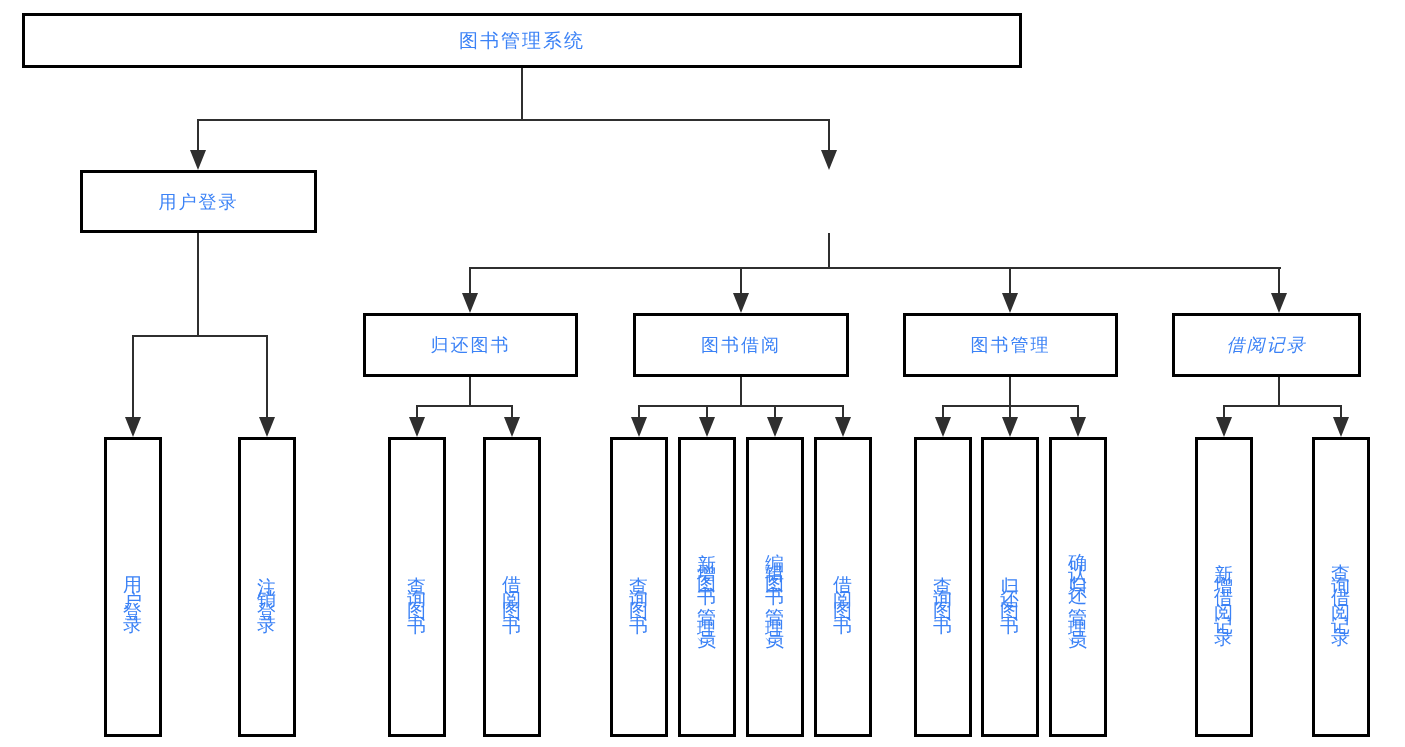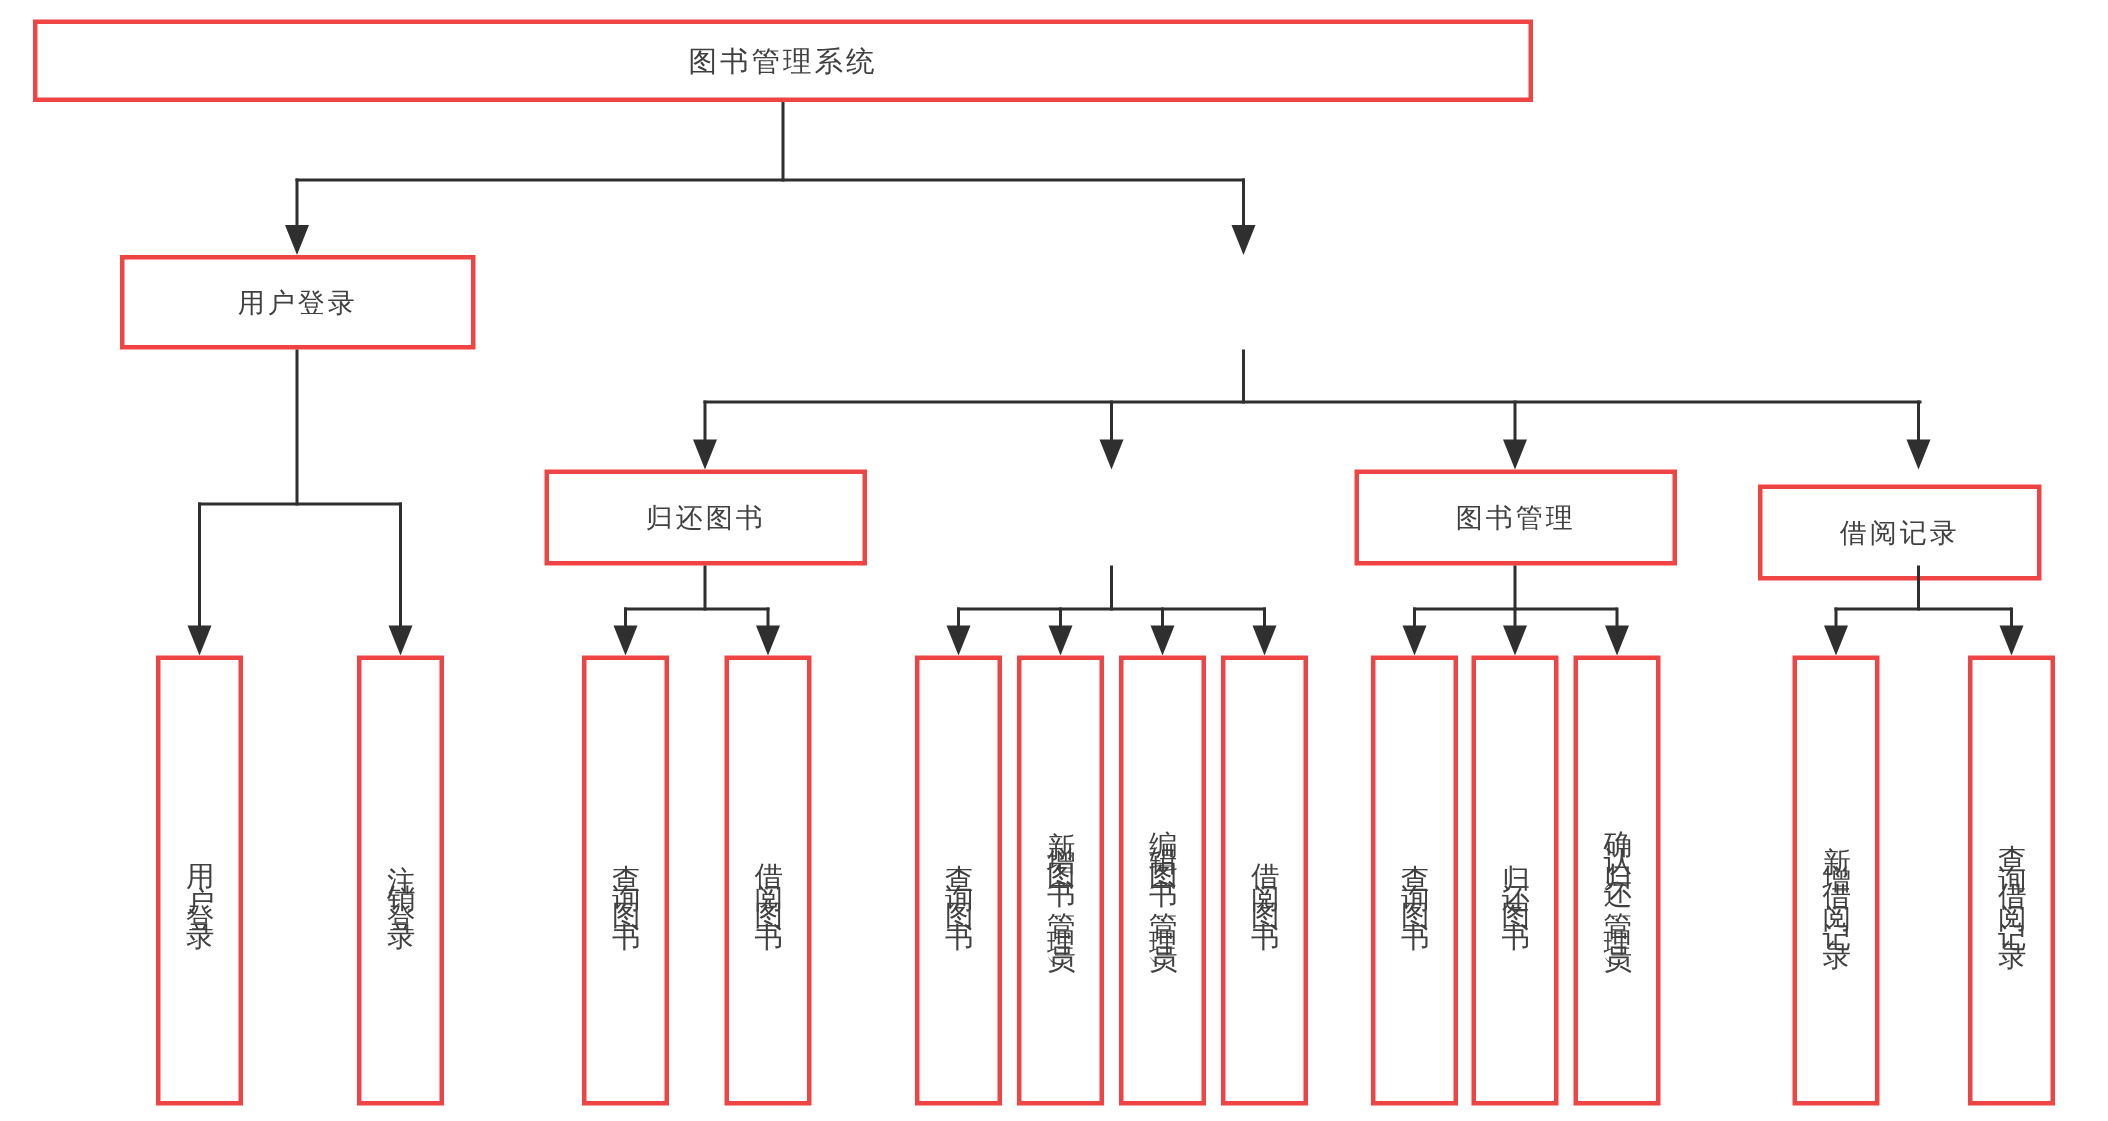--- a/index.html
+++ b/index.html
@@ -11,26 +11,26 @@
   .canvas {
     position: relative;
     width: 1405px;
     height: 747px;
     background: #ffffff;
     overflow: hidden;
   }
   .box {
     position: absolute;
     box-sizing: border-box;
-    border: 3px solid #ef4444;
+    border: 3px solid #000000;
     background: #ffffff;
     display: flex;
     align-items: center;
     justify-content: center;
-    color: #404040;
+    color: #3b82f6;
   }
   .hbox span {
     font-size: 18px;
     letter-spacing: 2px;
     white-space: nowrap;
   }
   .root-box span { font-size: 19px; }
   .vbox {
     top: 437px;
     width: 58px;
@@ -107,24 +107,27 @@
   <div class="vline" style="left:740px; top:267px; height:40px;"></div>
   <div class="arrowhead" style="left:733px; top:293px;"></div>
   <div class="vline" style="left:1009px; top:267px; height:40px;"></div>
   <div class="arrowhead" style="left:1002px; top:293px;"></div>
   <div class="vline" style="left:1278px; top:267px; height:40px;"></div>
   <div class="arrowhead" style="left:1271px; top:293px;"></div>
 
   <div class="box hbox" style="left:363px; top:313px; width:215px; height:64px;">
     <span>归还图书</span>
   </div>
+  <div class="box hbox" style="left:633px; top:313px; width:216px; height:64px;">
+    <span>图书借阅</span>
+  </div>
   <div class="box hbox" style="left:903px; top:313px; width:215px; height:64px;">
     <span>图书管理</span>
   </div>
-  <div class="box hbox" style="left:1172px; top:323px; width:189px; height:64px;">
+  <div class="box hbox" style="left:1172px; top:313px; width:189px; height:64px;font-style:italic;">
     <span>借阅记录</span>
   </div>
 
   <div class="vline" style="left:469px; top:377px; height:30px;"></div>
   <div class="hline" style="left:416px; top:405px; width:97px;"></div>
   <div class="vline" style="left:416px; top:405px; height:26px;"></div>
   <div class="arrowhead" style="left:409px; top:417px;"></div>
   <div class="vline" style="left:511px; top:405px; height:26px;"></div>
   <div class="arrowhead" style="left:504px; top:417px;"></div>
 

